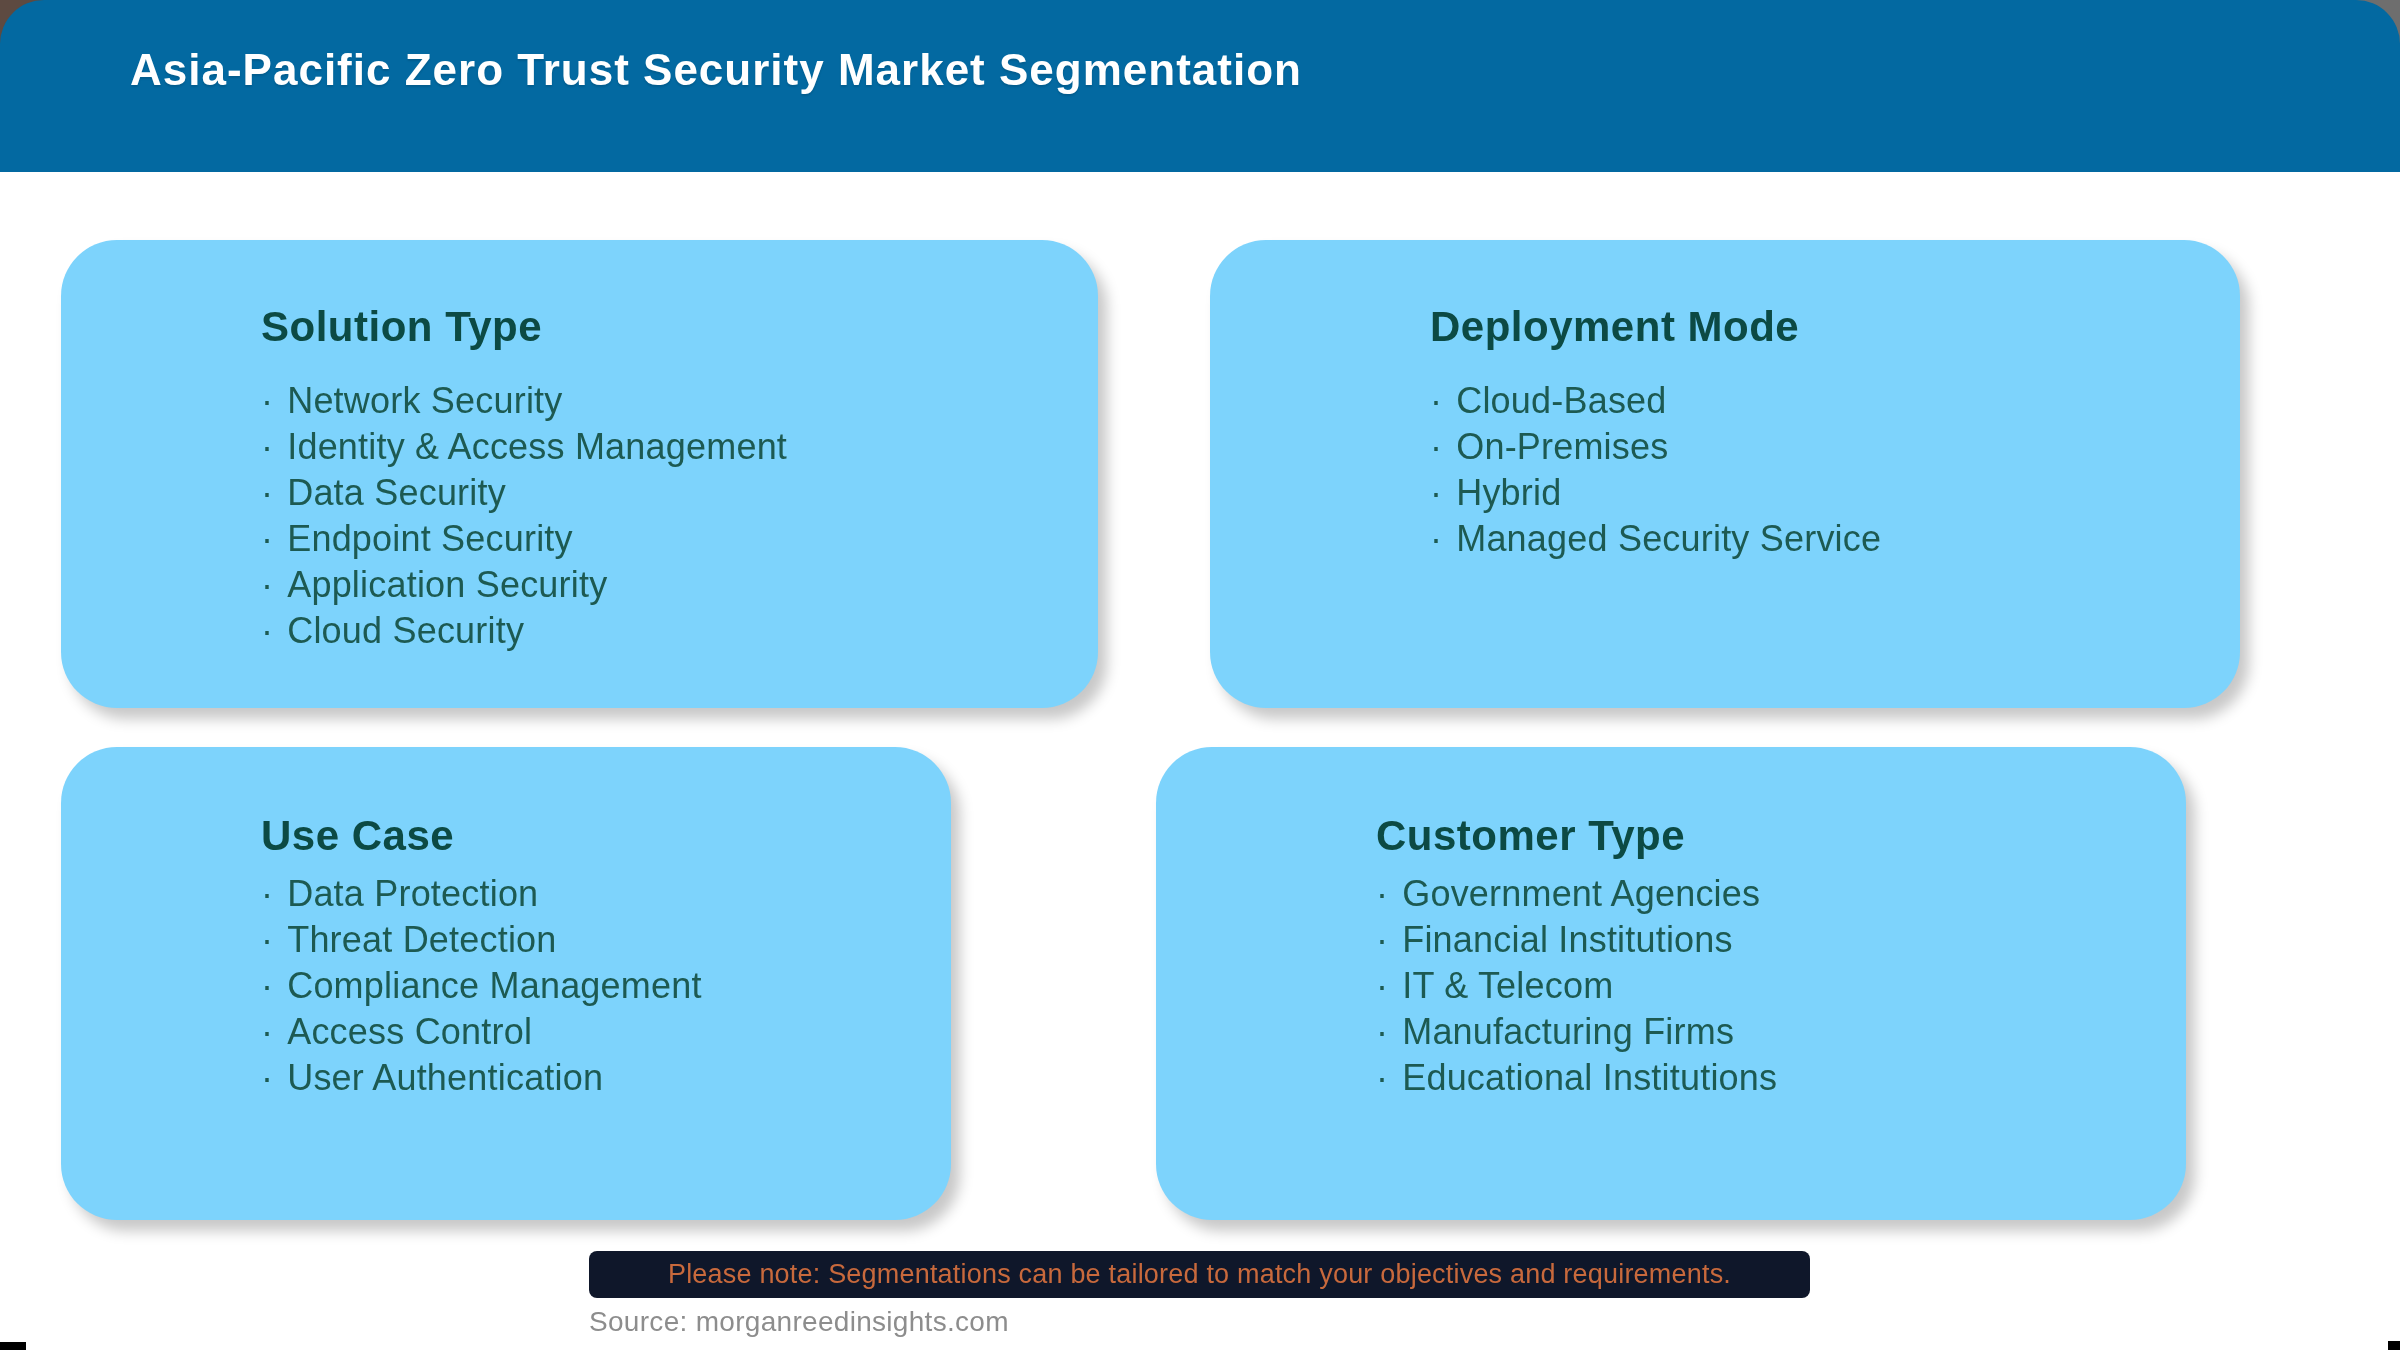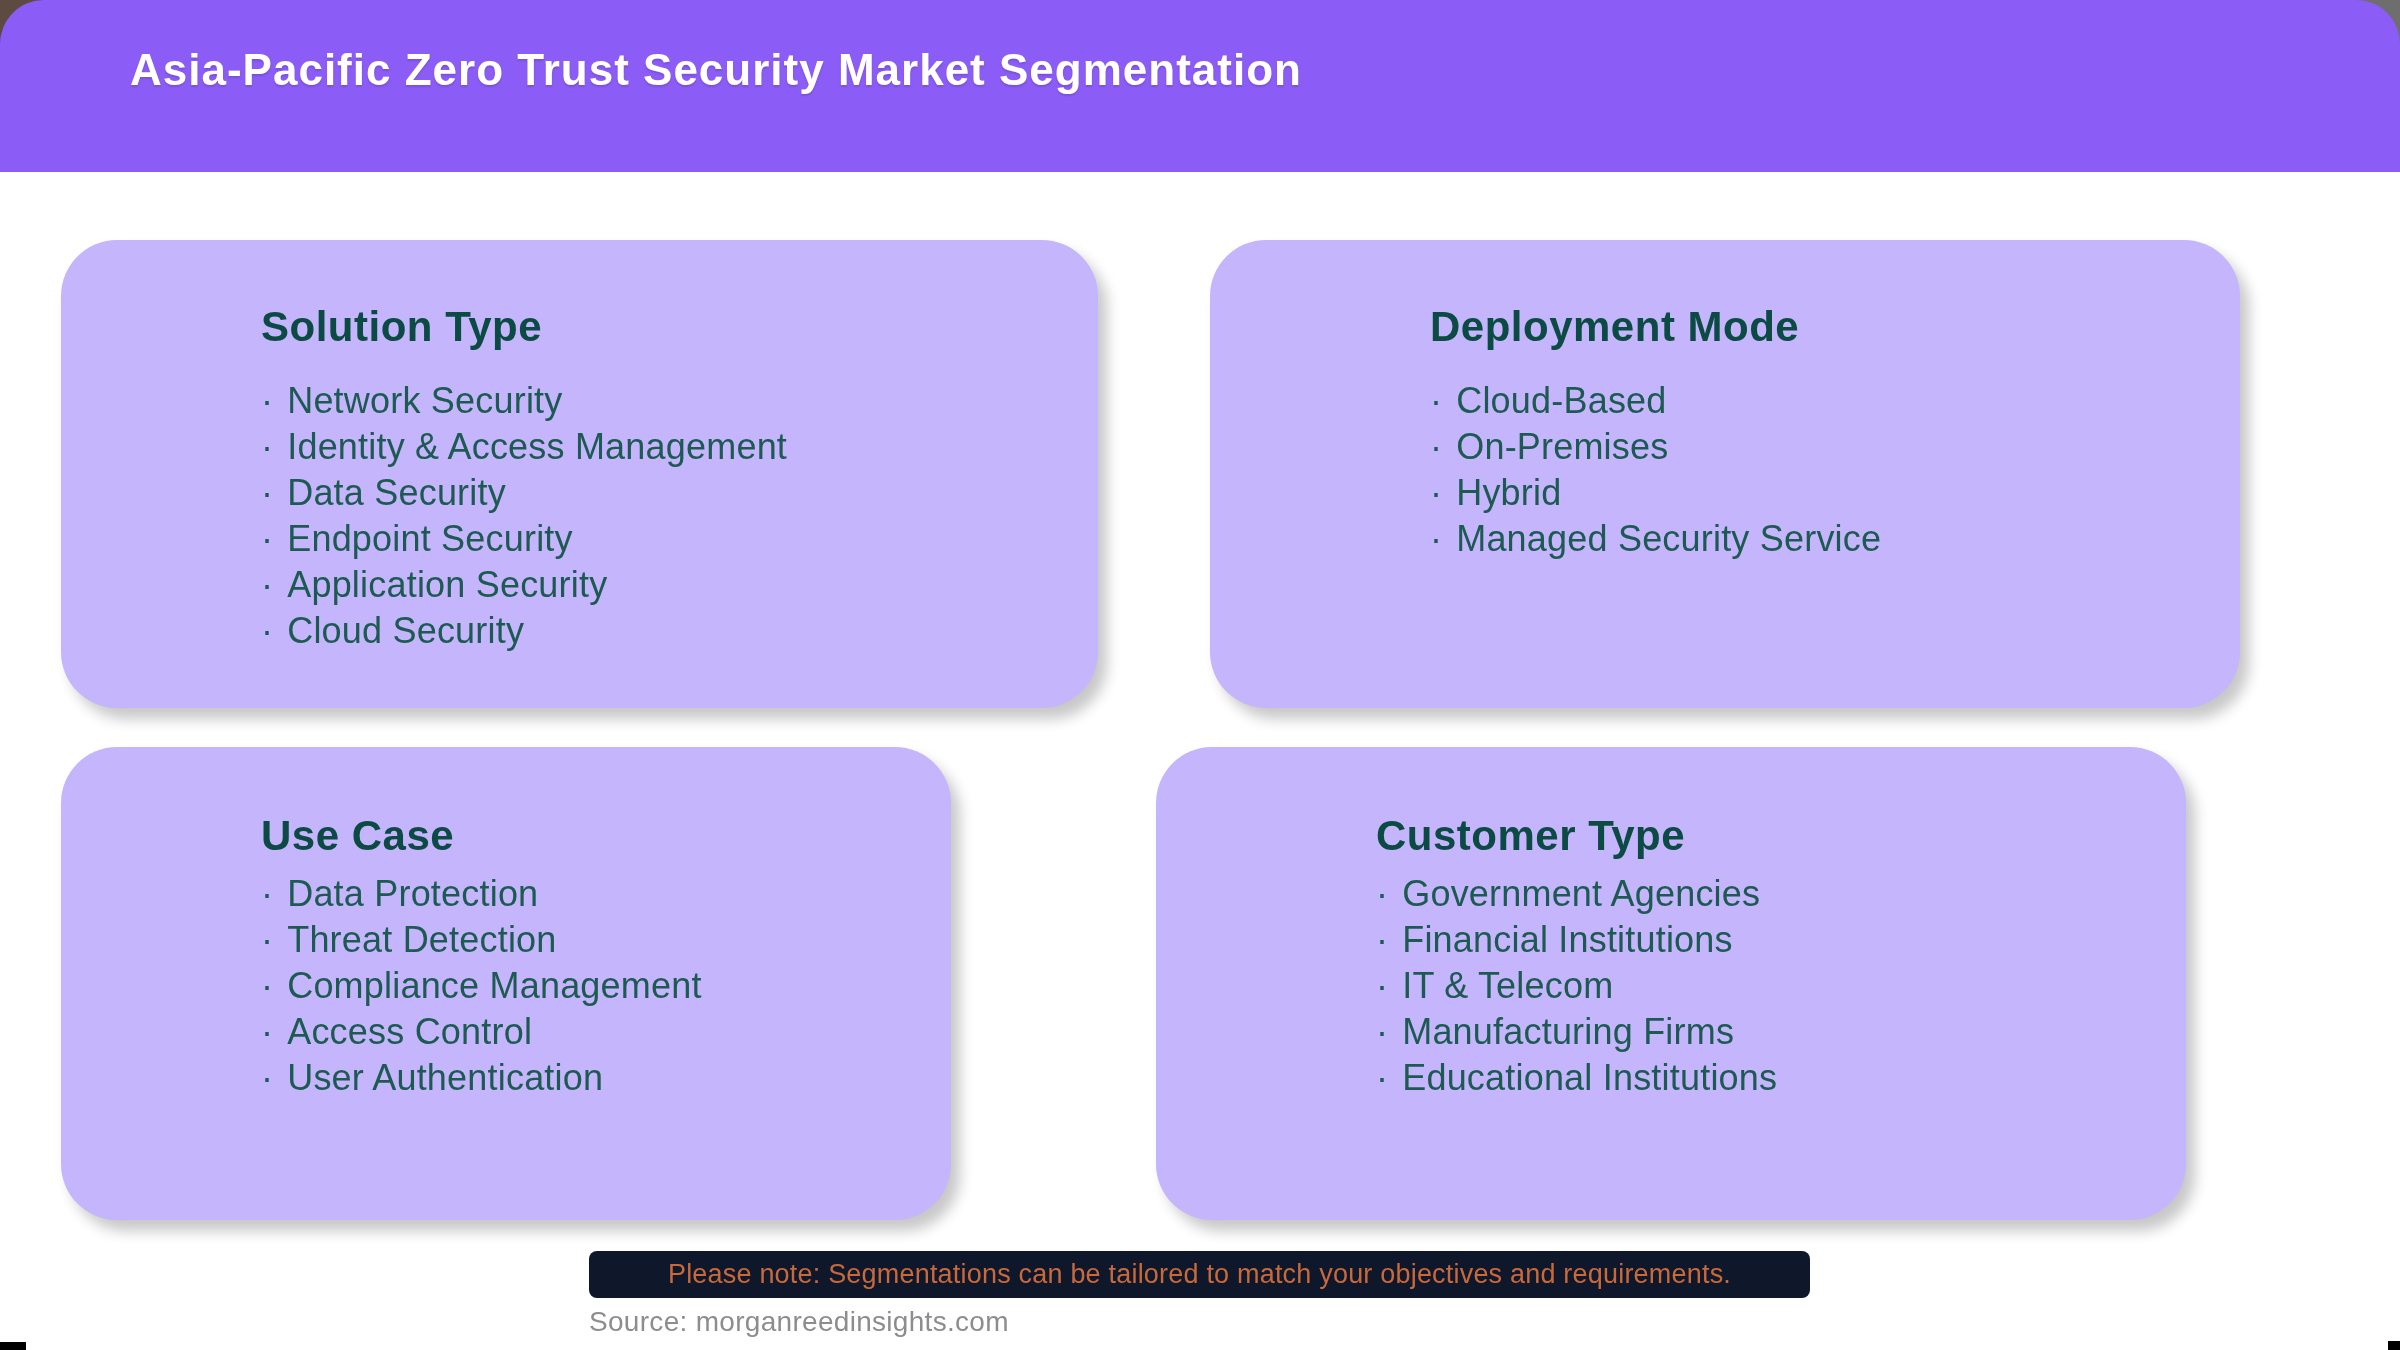--- a/index.html
+++ b/index.html
@@ -7,31 +7,31 @@
     position:relative;width:2400px;height:1350px;overflow:hidden;
     background:#ffffff;font-family:"Liberation Sans",sans-serif;
   }
   
   .corner-backdrop{position:absolute;top:0;width:48px;height:48px;z-index:0;}
   .corner-backdrop.left{left:0;background:#5d4a41;}
   .corner-backdrop.right{right:0;background:#6e6e6e;}
 
   .header-bar{
     position:absolute;left:0;top:0;width:2400px;height:172px;z-index:1;
-    background:#8b5cf6;border-radius:44px 44px 0 0;
+    background:#0369a1;border-radius:44px 44px 0 0;
   }
   .page-title{
     position:absolute;left:130px;top:44px;
     color:#ffffff;font-size:44px;font-weight:bold;letter-spacing:1px;
     line-height:52px;white-space:nowrap;
     text-shadow:0 2px 2px rgba(0,0,0,0.12);
   }
 
   .card{
-    position:absolute;background:#c4b5fd;border-radius:56px;
+    position:absolute;background:#7dd3fc;border-radius:56px;
     box-shadow:9px 11px 14px rgba(0,0,0,0.22);
     box-sizing:border-box;z-index:1;
   }
   .card.tl{left:61px;  top:240px;width:1037px;height:468px;padding:62px 60px 0 200px;}
   .card.tr{left:1210px;top:240px;width:1030px;height:468px;padding:62px 60px 0 220px;}
   .card.bl{left:61px;  top:747px;width:890px;height:473px;padding:64px 60px 0 200px;}
   .card.br{left:1156px;top:747px;width:1030px;height:473px;padding:64px 60px 0 220px;}
 
   .card-title{
     margin:0;color:#0c4a44;font-size:42px;font-weight:bold;

